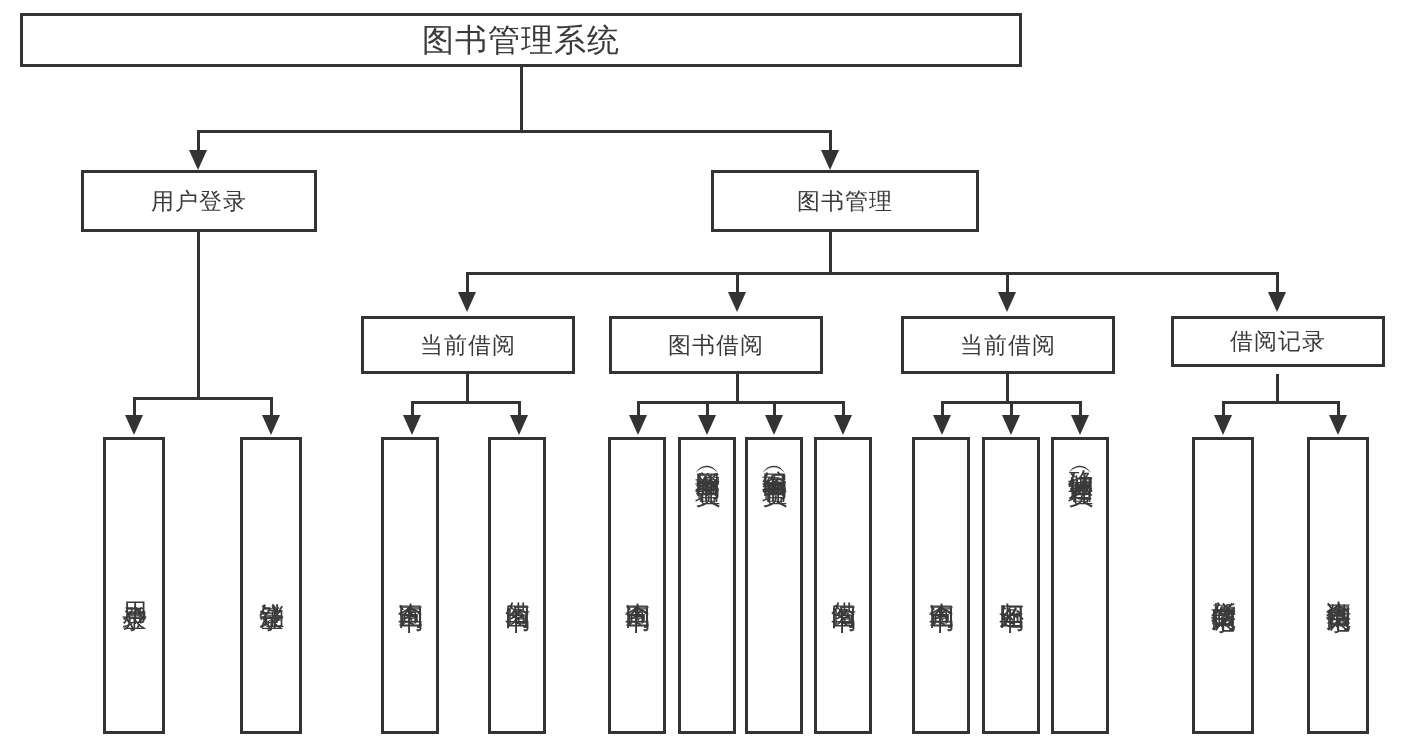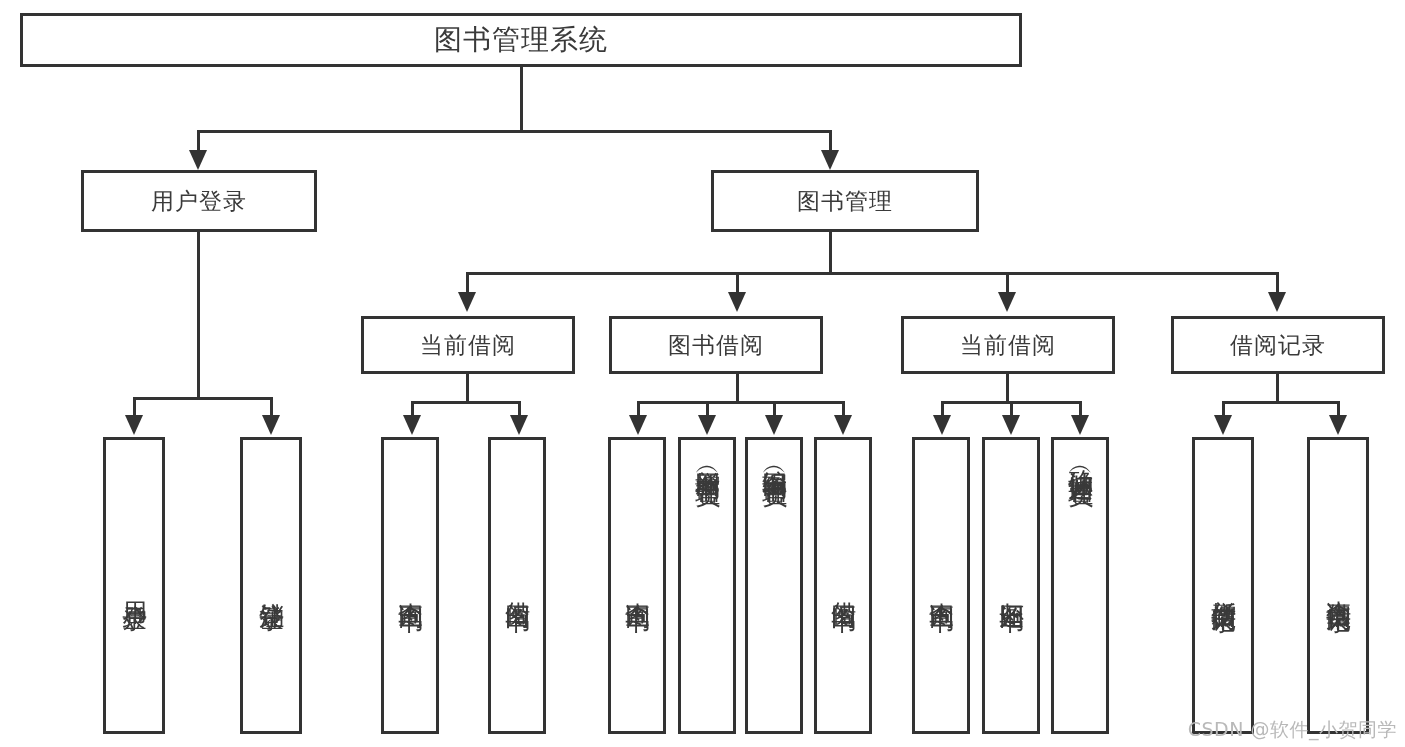--- a/index.html
+++ b/index.html
@@ -25,21 +25,21 @@
     align-items: center;
     justify-content: center;
     color: #3a3a3a;
     z-index: 3;
   }
   .node.h {
     font-size: 23px;
     line-height: 1.15;
     letter-spacing: 1px;
   }
-  .node.root { font-size: 28px; }
+  .node.root { font-size: 32px; }
   
   .node.v {
     align-items: flex-start;
     padding-top: 10px;
   }
   .node.v .vtext {
     writing-mode: vertical-rl;
     text-orientation: upright;
     font-size: 25px;
     line-height: 1.06;
@@ -126,21 +126,21 @@
 
   <div class="node h" style="left:361px; top:316px; width:214px; height:58px;">
     <span>当前借阅</span>
   </div>
   <div class="node h" style="left:609px; top:316px; width:214px; height:58px;">
     <span>图书借阅</span>
   </div>
   <div class="node h" style="left:901px; top:316px; width:214px; height:58px;text-align:right;">
     <span>当前借阅</span>
   </div>
-  <div class="node h" style="left:1171px; top:316px; width:214px; height:58px;">
+  <div class="node h" style="left:1171px; top:316px; width:214px; height:51px;">
     <span>借阅记录</span>
   </div>
 
   <div class="seg v" style="left:466px; top:374px; height:27px;"></div>
   <div class="seg h" style="left:411px; top:401px; width:110px;"></div>
   <div class="seg v" style="left:411px; top:401px; height:16px;"></div>
   <div class="arrow" style="left:403px; top:415px;"></div>
   <div class="seg v" style="left:518px; top:401px; height:16px;"></div>
   <div class="arrow" style="left:510px; top:415px;"></div>
 
@@ -208,15 +208,14 @@
     <span class="vtext">确认归还（管理员）</span>
   </div>
 
   <div class="node v mid" style="left:1192px; top:437px; width:62px; height:297px;">
     <span class="vtext">新增借阅记录</span>
   </div>
   <div class="node v mid" style="left:1307px; top:437px; width:62px; height:297px;">
     <span class="vtext">查询借阅记录</span>
   </div>
 
-  <div id="watermark">CSDN @软件_小贺同学</div>
 
 </div>
 
 </body></html>

